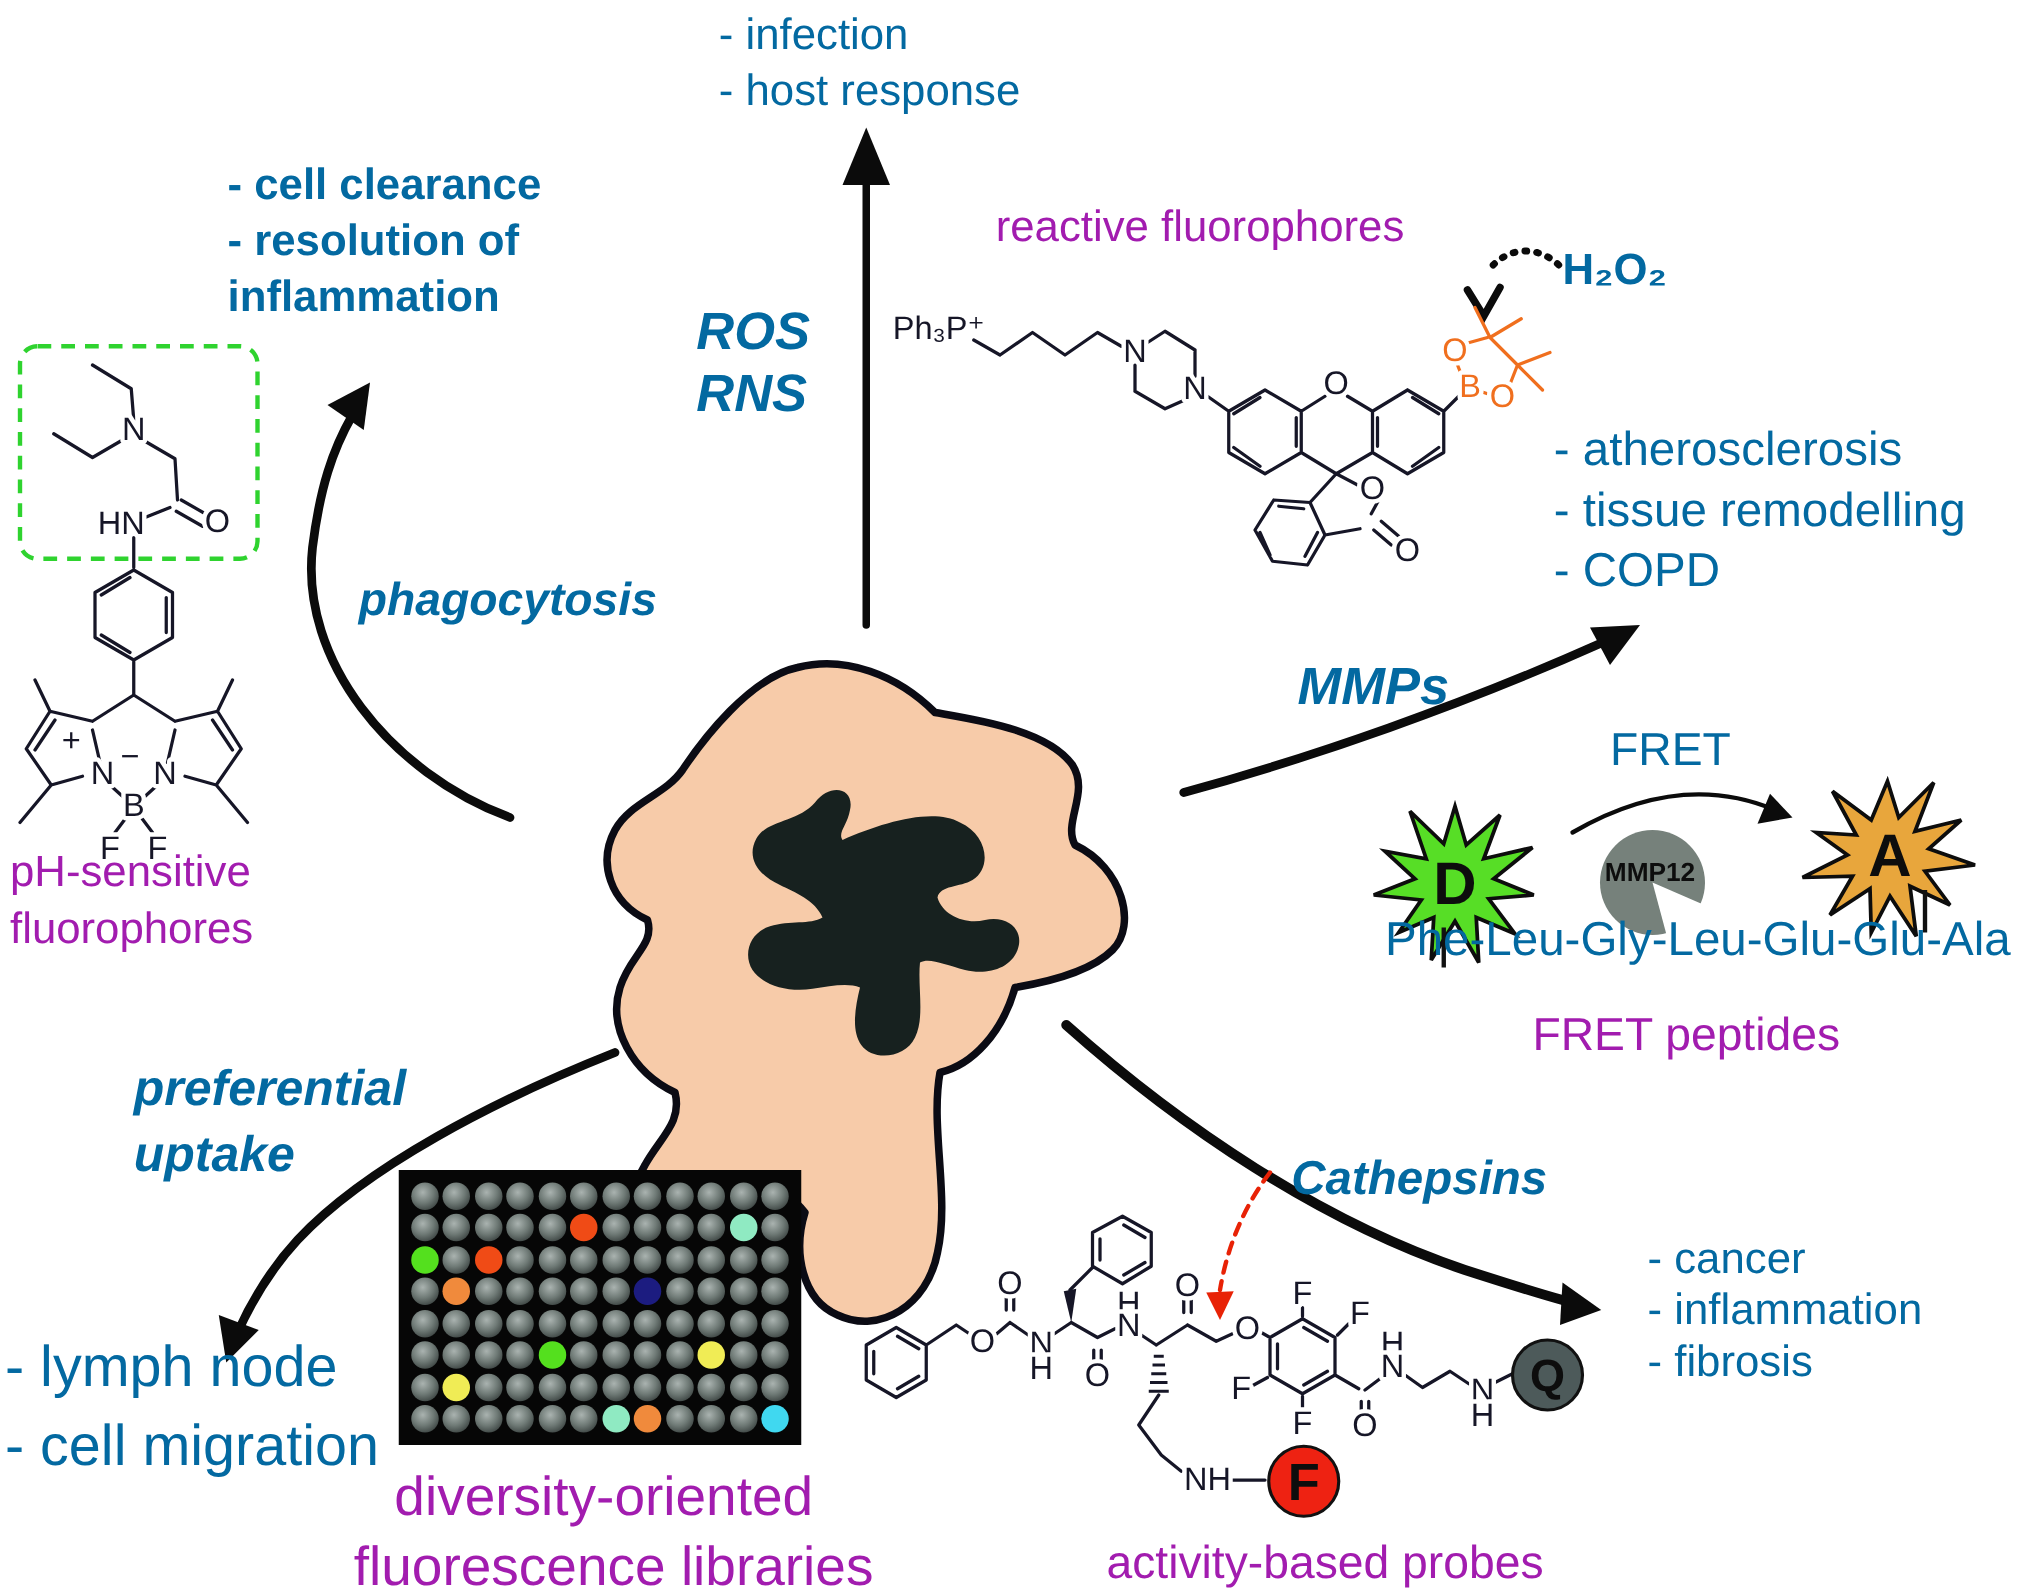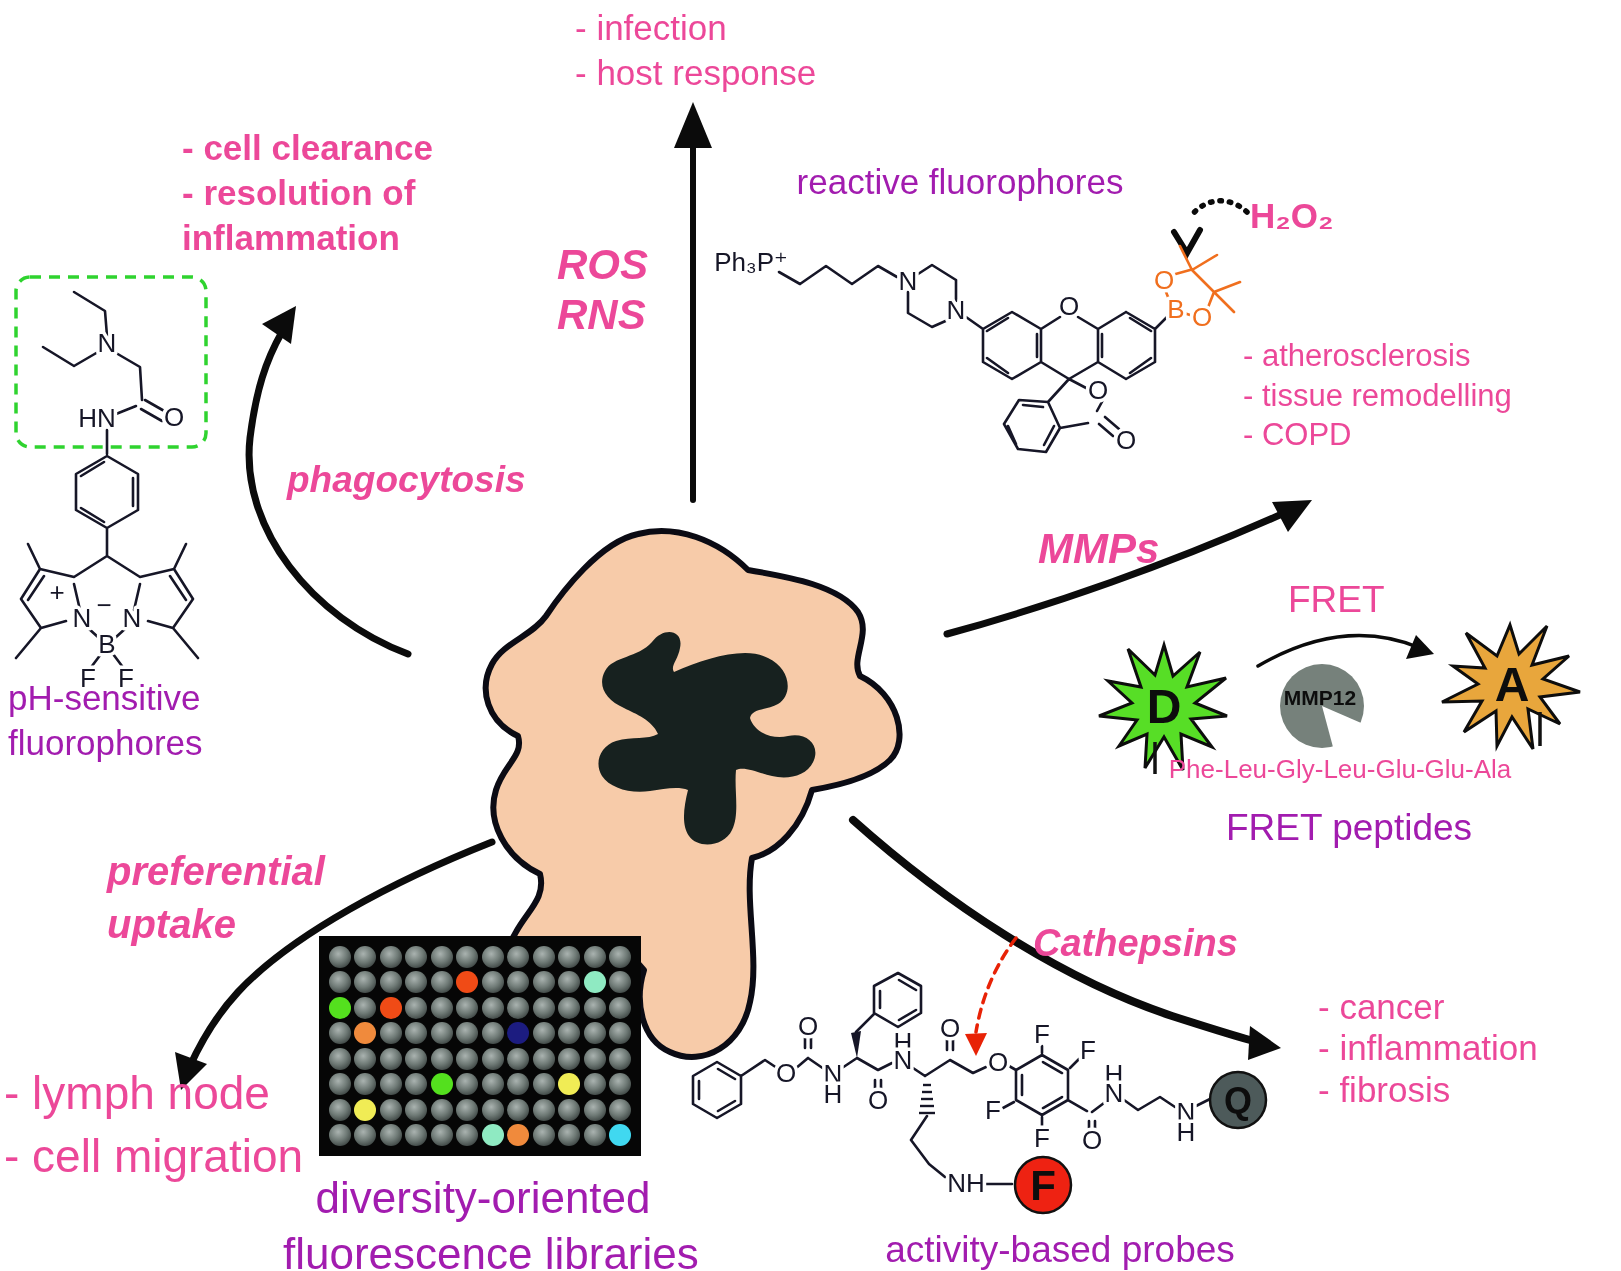--- a/index.html
+++ b/index.html
@@ -1,19 +1,19 @@
 <!DOCTYPE html>
 <html><head>
 <meta charset="utf-8">
 <style>
   html,body{margin:0;padding:0;background:#ffffff;}
   #canvas{position:relative;width:1621px;height:1271px;background:#ffffff;overflow:hidden;
           font-family:"Liberation Sans","DejaVu Sans",sans-serif;}
   #art{position:absolute;left:0;top:0;}
-  .t{position:absolute;color:#ec4899;line-height:1.28;}
+  .t{position:absolute;color:#0369a1;line-height:1.28;}
   .t div{white-space:pre;}
   .bi{font-weight:bold;font-style:italic;}
   .cyan{color:#a21caf;}
   .bond{stroke:#161627;stroke-width:2.6;fill:none;stroke-linecap:round;stroke-linejoin:round;}
   .bondO{stroke:#f06f1e;stroke-width:2.6;fill:none;stroke-linecap:round;}
   .arrow{stroke:#0b0b0b;fill:none;stroke-linecap:round;}
   .ahead{fill:#0b0b0b;stroke:none;}
   .atom{font-family:"Liberation Sans","DejaVu Sans",sans-serif;font-size:26px;fill:#161627;
         text-anchor:middle;dominant-baseline:middle;paint-order:stroke;stroke:#ffffff;
         stroke-width:7px;stroke-linejoin:round;}
@@ -365,35 +365,35 @@
 </div>
 
 <div class="t cyan" style="left:760px;top:160px;width:400px;text-align:center;font-size:35px;">
   <div>reactive fluorophores</div>
 </div>
 
 <div class="t" style="left:1250px;top:194px;font-size:35px;font-weight:bold;">
   <div>H₂O₂</div>
 </div>
 
-<div class="t" style="left:1243px;top:336px;font-size:31px;">
+<div class="t" style="left:1243px;top:336px;font-size:38px;">
   <div>- atherosclerosis</div>
   <div>- tissue remodelling</div>
   <div>- COPD</div>
 </div>
 
 <div class="t bi" style="left:1038px;top:522px;font-size:42px;">
   <div>MMPs</div>
 </div>
 
 <div class="t" style="left:1288px;top:576px;font-size:37px;">
   <div>FRET</div>
 </div>
 
-<div class="t" style="left:1108px;top:753px;width:464px;text-align:center;font-size:26px;">
+<div class="t" style="left:1108px;top:728px;width:464px;text-align:center;font-size:38px;">
   <div>Phe-Leu-Gly-Leu-Glu-Glu-Ala</div>
 </div>
 
 <div class="t cyan" style="left:1149px;top:804px;width:400px;text-align:center;font-size:37px;">
   <div>FRET peptides</div>
 </div>
 
 <div class="t bi" style="left:107px;top:845px;font-size:40px;line-height:1.32;">
   <div>preferential</div>
   <div>uptake</div>

